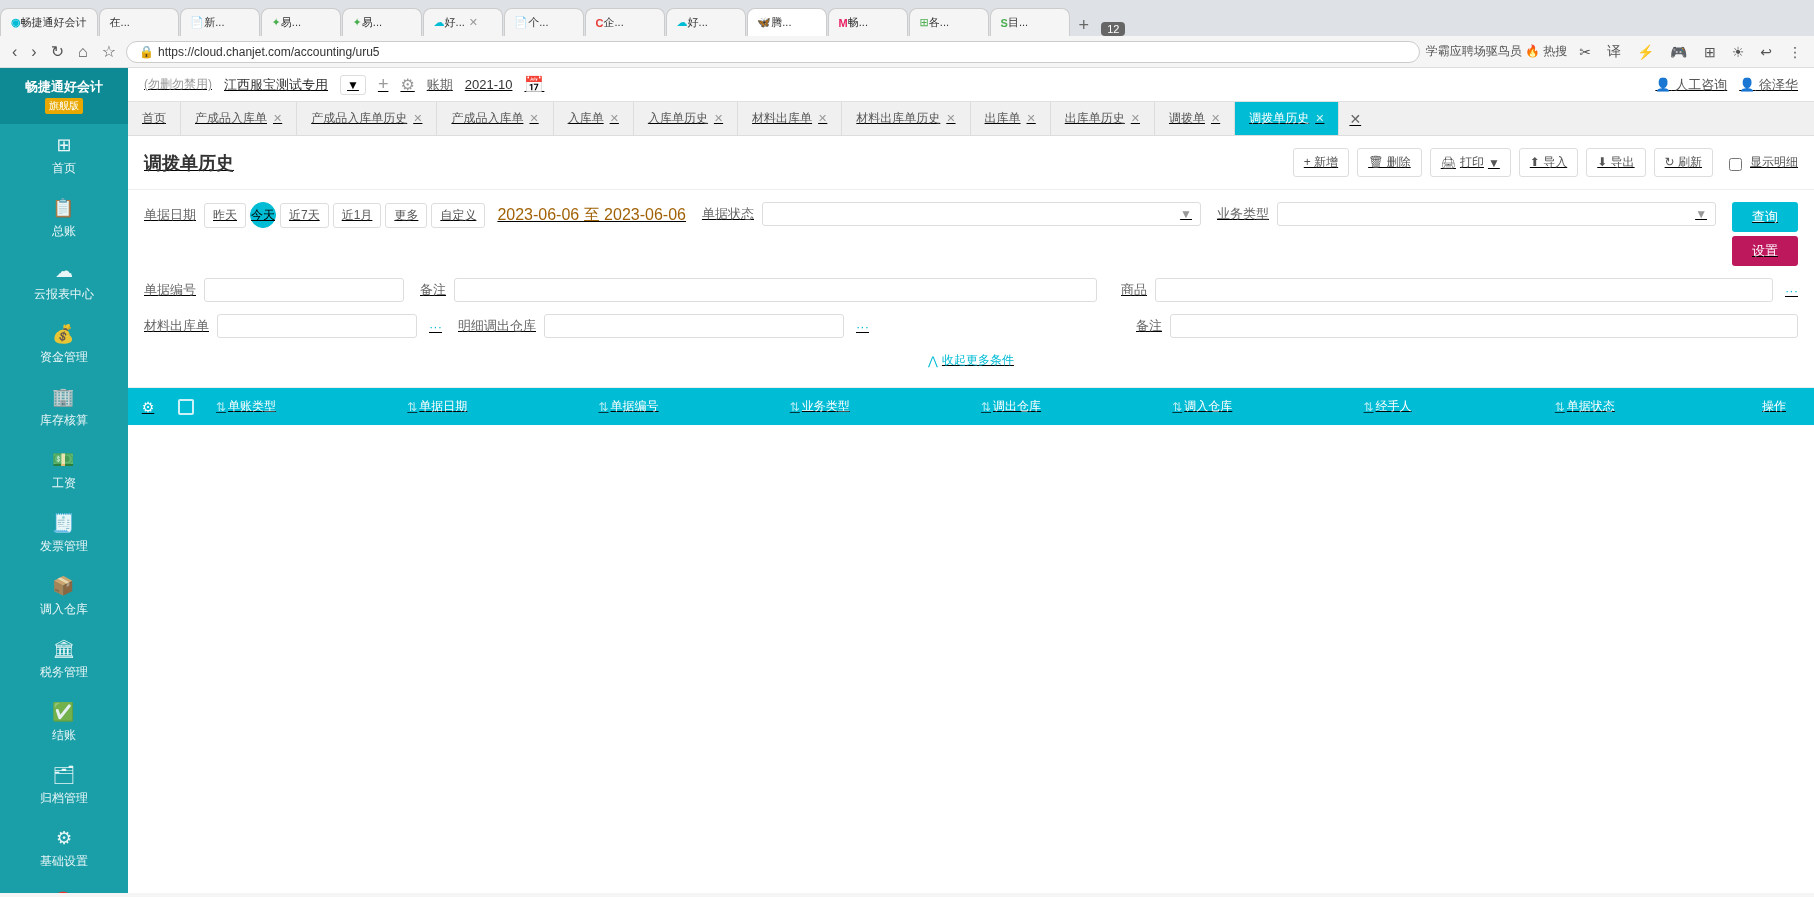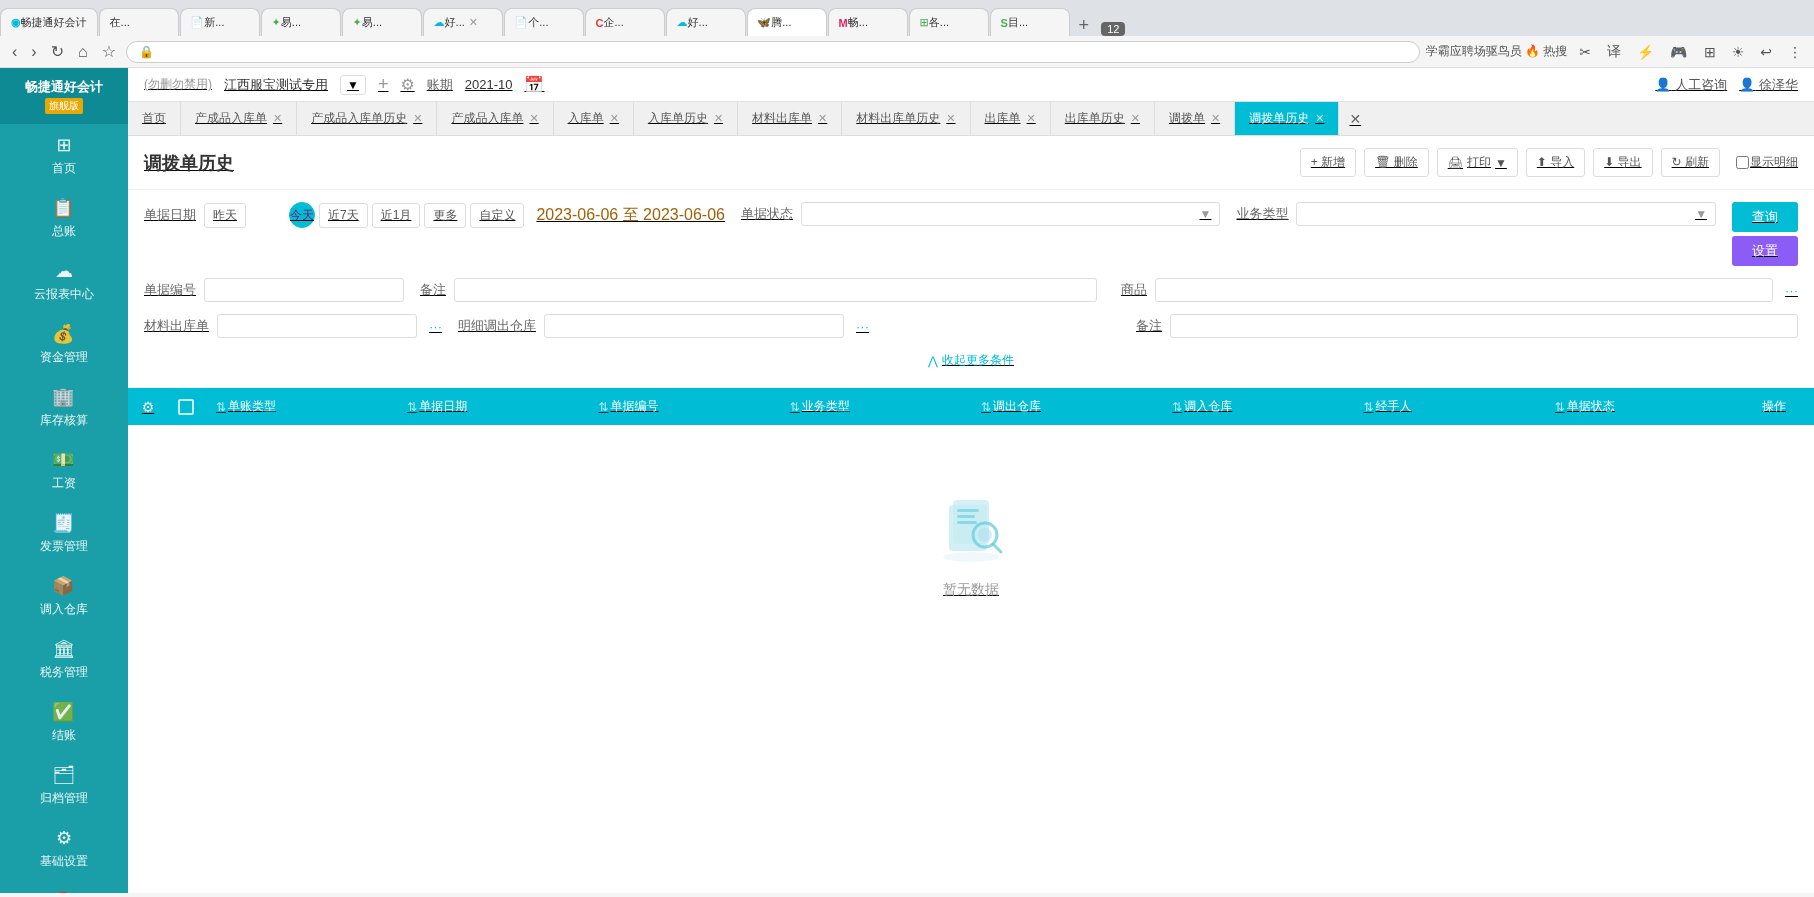--- a/index.html
+++ b/index.html
@@ -49,37 +49,37 @@
     .tab-bar-close { padding: 8px 10px; cursor: pointer; color: #666; font-size: 14px; }
 
     
     .page-area { flex: 1; overflow-y: auto; padding: 0; background: white; }
 
     
     .page-header { display: flex; align-items: center; padding: 12px 16px; background: white; border-bottom: 1px solid #eee; }
     .page-title { font-size: 18px; font-weight: bold; color: #333; }
     .page-actions { margin-left: auto; display: flex; align-items: center; gap: 8px; }
     .action-btn { display: flex; align-items: center; gap: 4px; padding: 5px 10px; border: 1px solid #ddd; background: white; border-radius: 3px; cursor: pointer; font-size: 12px; color: #555; }
-    .display-toggle { display: flex; align-items: center; gap: 1px; font-size: 12px; color: #555; margin-left: 8px; }
+    .display-toggle { display: flex; align-items: flex-end; gap: 8px; font-size: 12px; color: #555; margin-left: 8px; }
 
     
     .filter-area { background: white; padding: 12px 16px; border-bottom: 1px solid #eee; }
     .filter-group { display: flex; align-items: center; gap: 8px; }
     .filter-label { color: #666; font-size: 13px; white-space: nowrap; }
     .filter-quick-btns { display: flex; align-items: center; gap: 4px; }
     .quick-btn { padding: 3px 8px; border: 1px solid #ddd; background: white; border-radius: 3px; cursor: pointer; font-size: 12px; color: #555; }
-    .quick-btn.active { background: #00bcd4; color: #701a75; border-color: #00bcd4; border-radius: 50%; width: 26px; height: 26px; display: flex; align-items: center; justify-content: center; padding: 0; margin-left: 39px; }
+    .quick-btn.active { background: #00bcd4; color: #000000; border-color: #00bcd4; border-radius: 50%; width: 26px; height: 26px; display: flex; align-items: center; justify-content: center; padding: 0; }
     .filter-date-range { font-size: 16px; color: #a16207; }
     .filter-select { display: flex; align-items: center; border: 1px solid #ddd; background: white; border-radius: 3px; padding: 4px 8px; font-size: 12px; color: #555; cursor: pointer; min-width: 200px; }
     .filter-select .select-arrow { margin-left: auto; color: #999; }
     .filter-input { border: 1px solid #ddd; border-radius: 3px; padding: 4px 8px; font-size: 12px; color: #555; min-width: 200px; outline: none; }
     .filter-expand { text-align: center; padding: 6px; color: #00bcd4; cursor: pointer; font-size: 12px; display: flex; align-items: center; justify-content: center; gap: 4px; }
 
     .query-btn { background: #00bcd4; color: white; border: none; padding: 6px 20px; border-radius: 3px; cursor: pointer; font-size: 13px; }
-    .settings-btn { background: #8b5cf6; color: white; border: none; padding: 6px 16px; border-radius: 3px; cursor: pointer; font-size: 13px; }
+    .settings-btn { background: #be185d; color: white; border: none; padding: 6px 16px; border-radius: 3px; cursor: pointer; font-size: 13px; }
     .table-header-row { display: flex; align-items: center; background: #00bcd4; }
     .th-cell { flex: 1; color: white; padding: 10px 12px; font-size: 12px; display: flex; align-items: center; gap: 2px; white-space: nowrap; }
     .th-settings { width: 40px; padding: 10px; display: flex; align-items: center; justify-content: center; }
     .th-checkbox { width: 36px; padding: 10px; display: flex; align-items: center; justify-content: center; }
     .th-actions { width: 80px; padding: 10px 12px; text-align: center; color: white; font-size: 12px; }
     .checkbox-white { width: 16px; height: 16px; border: 2px solid rgba(255,255,255,0.8); background: transparent; border-radius: 2px; }
 
     
     .empty-state { display: flex; flex-direction: column; align-items: center; justify-content: center; padding: 60px 0; }
     .empty-text { color: #999; font-size: 14px; margin-top: 16px; }
@@ -148,20 +148,21 @@
     <span style="margin-left:4px;background:#666;color:white;border-radius:4px;padding:1px 6px;font-size:11px;">12</span>
   </div>
   <div class="browser-toolbar">
     <button class="browser-nav-btn">‹</button>
     <button class="browser-nav-btn">›</button>
     <button class="browser-nav-btn">↻</button>
     <button class="browser-nav-btn">⌂</button>
     <button class="browser-nav-btn">☆</button>
     <div class="browser-address-bar">
       <span class="lock-icon">🔒</span>
+      <span class="browser-address-text">https://cloud.chanjet.com/accounting/uru5</span>
     </div>
     <div class="browser-extras">
       <span style="font-size:12px;color:#555;">学霸应聘场驱鸟员 🔥 热搜</span>
       <button class="browser-extra-btn">✂</button>
       <button class="browser-extra-btn">译</button>
       <button class="browser-extra-btn">⚡</button>
       <button class="browser-extra-btn">🎮</button>
       <button class="browser-extra-btn">⊞</button>
       <button class="browser-extra-btn">☀</button>
       <button class="browser-extra-btn">↩</button>
@@ -445,30 +446,16 @@
           </div>
           <div class="th-cell">
             <span style="opacity:0.7;">⇅</span>
             <span>单据状态</span>
           </div>
           <div class="th-actions">
             <span>操作</span>
           </div>
         </div>
 
-        <div class="empty-state">
-          <svg class="doc-icon" viewBox="0 0 80 80" xmlns="http://www.w3.org/2000/svg">
-            <ellipse cx="40" cy="72" rx="28" ry="5" fill="#e8f4f8" opacity="0.6"></ellipse>
-            <rect x="18" y="20" width="38" height="46" rx="4" fill="#b2e4ed" opacity="0.6"></rect>
-            <rect x="22" y="15" width="36" height="44" rx="4" fill="#c8ecf4" opacity="0.8"></rect>
-            <rect x="26" y="24" width="22" height="3" rx="1.5" fill="#6dd0e0" opacity="0.7"></rect>
-            <rect x="26" y="30" width="18" height="3" rx="1.5" fill="#6dd0e0" opacity="0.7"></rect>
-            <rect x="26" y="36" width="20" height="3" rx="1.5" fill="#6dd0e0" opacity="0.7"></rect>
-            <circle cx="54" cy="50" r="12" fill="none" stroke="#6dd0e0" stroke-width="3" opacity="0.8"></circle>
-            <line x1="62" y1="59" x2="70" y2="67" stroke="#6dd0e0" stroke-width="3" stroke-linecap="round" opacity="0.8"></line>
-            <circle cx="54" cy="50" r="7" fill="#a8dde8" opacity="0.5"></circle>
-          </svg>
-          <div class="empty-text">暂无数据</div>
-        </div>
       </div>
     </div>
   </div>
 </div>
 
 </body></html>

